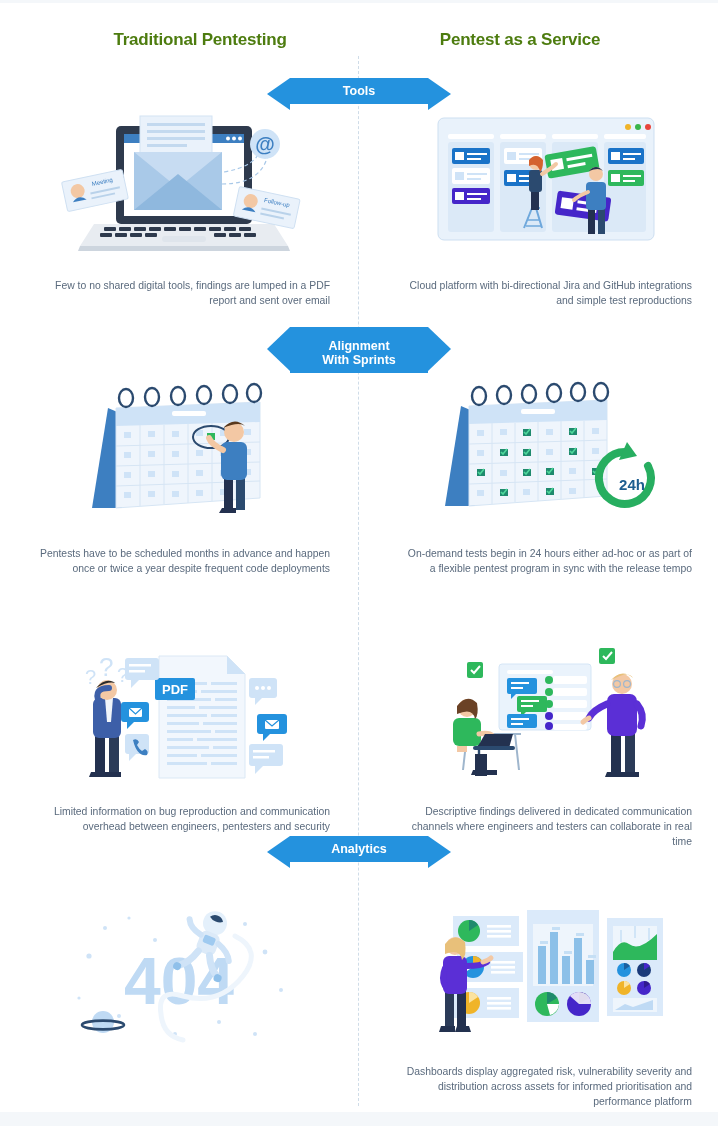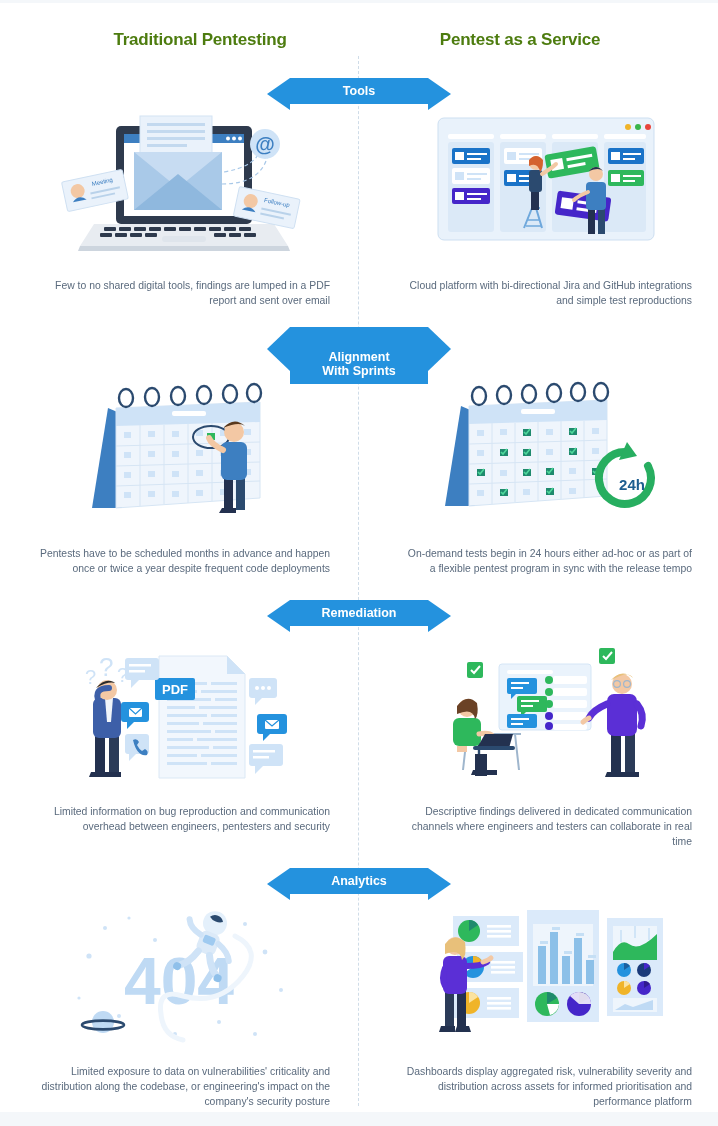--- a/index.html
+++ b/index.html
@@ -39,21 +39,21 @@
     text-align:center;
     line-height:1.12;
     padding:6px 0 6px 0;
     z-index:5;
   }
   .ribbon .r-tail{
     position:absolute;top:0;width:0;height:100%;
   }
   .ribbon .r-tail.l{left:-23px;border-top:16px solid transparent;border-bottom:16px solid transparent;border-right:23px solid #2492de;height:0;}
   .ribbon .r-tail.r{right:-23px;border-top:16px solid transparent;border-bottom:16px solid transparent;border-left:23px solid #2492de;height:0;}
-  .ribbon.two-line{padding:23px 0 6px 0;}
+  .ribbon.two-line{padding:12px 0 6px 0;}
   .ribbon.two-line .r-tail.l{border-top-width:22px;border-bottom-width:22px;}
   .ribbon.two-line .r-tail.r{border-top-width:22px;border-bottom-width:22px;}
   .ribbon-label{position:relative;z-index:2;white-space:pre-line;text-align:right;}
 
   
   .row{position:absolute;left:0;width:718px;}
   .cell{position:absolute;width:320px;}
   .cell.left{left:24px;}
   .cell.right{left:386px;}
   .art{position:relative;width:320px;height:150px;}
@@ -398,25 +398,20 @@
             <path d="M205 72 a26 26 0 1 0 22 14" stroke="#27ae60" stroke-width="8" fill="none" stroke-linecap="round"></path>
             <path d="M198 80 L206 62 L216 76 Z" fill="#27ae60"></path>
             <text x="211" y="110" font-family="Liberation Sans, sans-serif" font-size="15" font-weight="bold" fill="#1d5d8f" text-anchor="middle">24h</text>
           </g>
         </svg>
       </div>
       <div class="caption">On-demand tests begin in 24 hours either ad-hoc or as part of a flexible pentest program in sync with the release tempo</div>
     </div>
   </div>
 
-  <div class="ribbon" style="top:600px;">
-    <span class="r-tail l"></span>
-    <span class="r-tail r"></span>
-    <span class="ribbon-label">Remediation</span>
-  </div>
 
   <div class="row" style="top:638px;">
 
     <div class="cell left">
       <div class="art">
         <svg width="250" height="145" viewBox="0 0 250 145">
 
           <path d="M100 18 L168 18 L186 36 L186 140 L100 140 Z" fill="#f2f7fd" stroke="#dbe8f5"></path>
           <path d="M168 18 L186 36 L168 36 Z" fill="#cfe3f7"></path>
           <g fill="#cfe3f7">
@@ -564,21 +559,21 @@
             <path d="M186 66 q-14 6 -18 14" stroke="#5b2fd6" stroke-width="7" fill="none" stroke-linecap="round"></path>
             <path d="M168 80 q-4 2 -6 4" stroke="#f3c8a4" stroke-width="5" fill="none" stroke-linecap="round"></path>
             <path d="M216 66 q8 10 4 22" stroke="#5b2fd6" stroke-width="7" fill="none" stroke-linecap="round"></path>
           </g>
         </svg>
       </div>
       <div class="caption">Descriptive findings delivered in dedicated communication channels where engineers and testers can collaborate in real time</div>
     </div>
   </div>
 
-  <div class="ribbon" style="top:868px;">
+  <div class="ribbon" style="top:836px;">
     <span class="r-tail l"></span>
     <span class="r-tail r"></span>
     <span class="ribbon-label">Analytics</span>
   </div>
 
   <div class="row" style="top:898px;">
 
     <div class="cell left">
       <div class="art">
         <svg width="250" height="145" viewBox="0 0 250 145">
@@ -614,21 +609,20 @@
             <circle cx="131" cy="78" r="4" fill="#8fc0ea"></circle>
             <circle cx="173" cy="74" r="4" fill="#8fc0ea"></circle>
           </g>
 
           <g>
             <circle cx="44" cy="124" r="11" fill="#bfdaf4"></circle>
             <ellipse cx="44" cy="127" rx="21" ry="4.4" fill="none" stroke="#2b4a6f" stroke-width="2.6"></ellipse>
           </g>
         </svg>
       </div>
-      <div class="caption">Limited exposure to data on vulnerabilities' criticality and distribution along the codebase, or engineering's impact on the company's security posture</div>
     </div>
 
     <div class="cell right">
       <div class="art">
         <svg width="250" height="145" viewBox="0 0 250 145">
 
           <g>
             <rect x="32" y="18" width="66" height="30" fill="#dbeafa"></rect>
             <circle cx="48" cy="33" r="11" fill="#2eb85c"></circle>
             <path d="M48 33 L48 22 a11 11 0 0 1 9 5 z" fill="#1f8a6d"></path>

